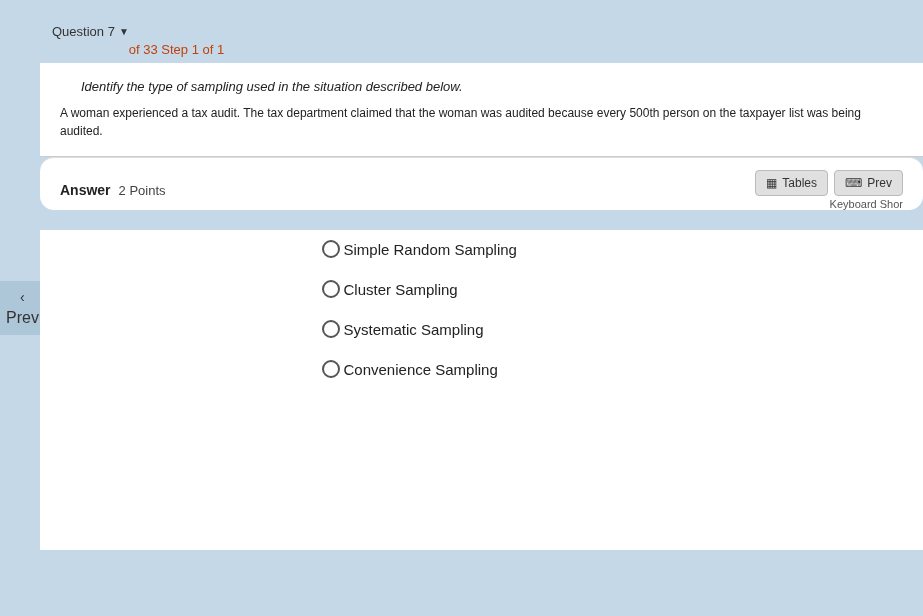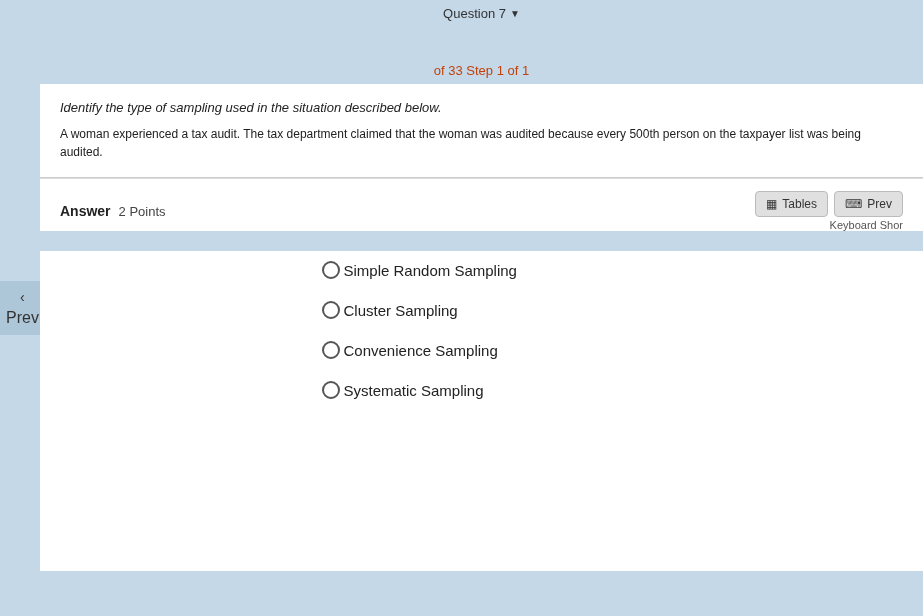--- a/index.html
+++ b/index.html
@@ -24,22 +24,21 @@
       right: 0;
       bottom: 0;
       background-color: #c5d8e8;
     }
 
     .top-bar {
       display: flex;
       align-items: center;
       padding: 6px 12px;
       background-color: #c5d8e8;
-      gap: 6px;
-      flex-direction: column;
+      gap: 0;
     }
 
     .question-selector {
       display: flex;
       align-items: center;
       gap: 4px;
       cursor: pointer;
     }
 
     .question-label {
@@ -64,33 +63,35 @@
       margin: 0 0 0 0;
       padding: 16px 20px;
       border-bottom: 1px solid #ccc;
     }
 
     .question-instruction {
       font-size: 13px;
       color: #222;
       margin-bottom: 10px;
       font-style: italic;
+      margin-left: 21px;
     }
 
     .question-text {
       font-size: 12px;
       color: #222;
       line-height: 1.5;
     }
 
     .answer-section {
       background-color: #ffffff;
       margin-top: 0;
       padding: 12px 20px 0 20px;
       border-top: 1px solid #ddd;
+      border-radius: 14px;
     }
 
     .answer-header {
       display: flex;
       align-items: center;
       justify-content: space-between;
       margin-bottom: 20px;
     }
 
     .answer-label-group {
@@ -256,21 +257,21 @@
   <div class="option-item">
         <div class="radio-circle"></div>
         <span class="option-text">Simple Random Sampling</span>
       </div>
       <div class="option-item">
         <div class="radio-circle"></div>
         <span class="option-text">Cluster Sampling</span>
       </div>
       <div class="option-item">
         <div class="radio-circle"></div>
+        <span class="option-text">Systematic Sampling</span>
+      </div>
+      <div class="option-item">
+        <div class="radio-circle"></div>
         <span class="option-text">Convenience Sampling</span>
       </div>
-      <div class="option-item">
-        <div class="radio-circle"></div>
-        <span class="option-text">Systematic Sampling</span>
-      </div>
     </div>
 
 </div>
 
 </body></html>

